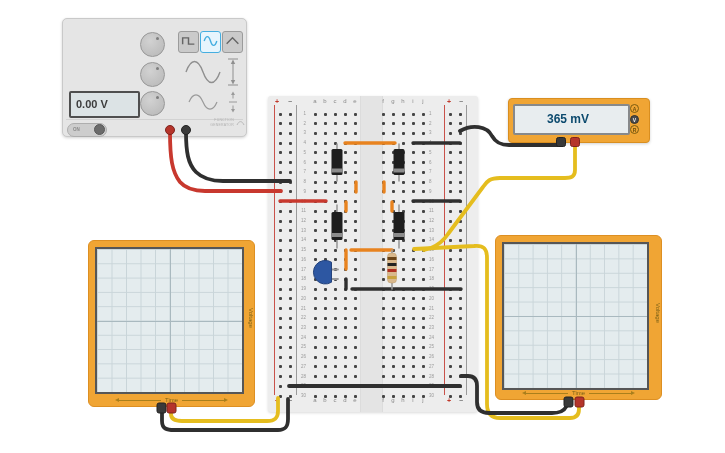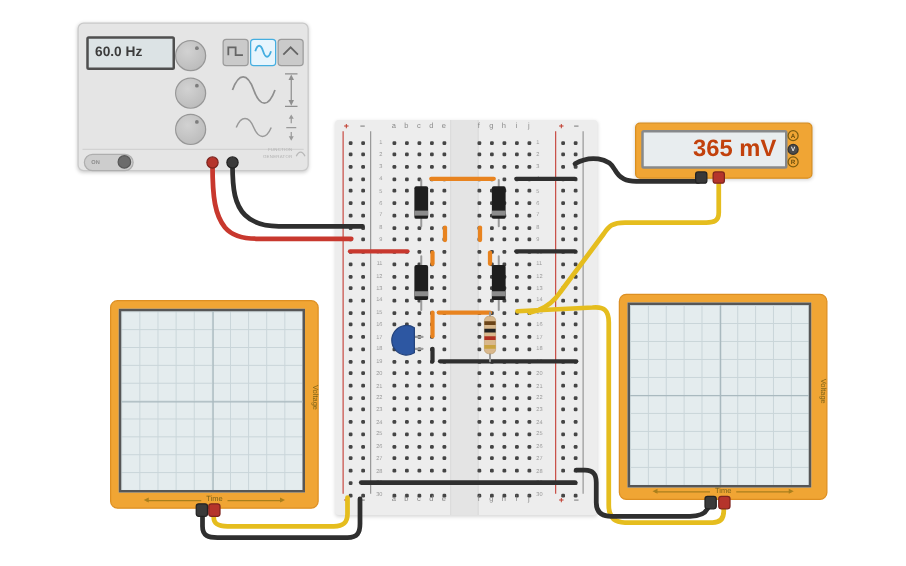--- a/index.html
+++ b/index.html
@@ -29,22 +29,22 @@
   #fg-toggle-knob{position:absolute;right:1px;top:0px;width:11px;height:11px;border-radius:50%;
         background:#6b6b6b;border:1px solid #585858;box-sizing:border-box;}
   #fg-on{position:absolute;left:5px;top:3px;font-size:4.5px;color:#8a8a8a;font-weight:bold;}
   #fg-label{position:absolute;left:135px;top:99px;width:36px;text-align:right;
         font-size:3.5px;line-height:4.5px;color:#b2b2b2;letter-spacing:.2px;}
 
   
   #mmeter{left:508px;top:98px;width:140px;height:43px;background:var(--body-orange);
         border:1px solid #d98e1f;border-radius:4px;}
   #mm-display{position:absolute;left:4px;top:5px;width:106px;height:27px;background:#e8edef;
-        border:2px solid #87898b;border-radius:2px;font-weight:bold;font-size:19px;
-        color:#c2410c;text-align:right;line-height:27px;padding-right:7px;}
+        border:2px solid #87898b;border-radius:2px;font-weight:bold;font-size:12px;
+        color:#0c4a6e;text-align:center;line-height:27px;padding-right:7px;}
   .mm-btn{position:absolute;left:121px;width:9px;height:9px;border-radius:50%;
         border:1px solid #7c5c10;color:#6b4f0e;font-size:5px;font-weight:bold;
         text-align:center;line-height:9px;box-sizing:border-box;}
   .mm-btn.selected{background:#4c4c4c;color:#f2f2f2;border-color:#333;}
 
   
   .scope{position:absolute;background:var(--body-orange);border:1px solid #dd8f22;border-radius:6px;}
   .scope-screen{position:absolute;left:6px;top:6px;background:#e4ecee;border:2px solid #565656;
         background-image:linear-gradient(#c9d5d9 1px,transparent 1px),
                          linear-gradient(90deg,#c9d5d9 1px,transparent 1px);}
@@ -599,21 +599,21 @@
         <div class="bb-letter" style="left:140px;top:301px">i</div>
         <div class="bb-letter" style="left:150px;top:301px">j</div>
         <div class="bb-sign pos" style="left:5px;top:302px">+</div>
         <div class="bb-sign neg" style="left:18px;top:302px">−</div>
         <div class="bb-sign pos" style="left:177px;top:302px">+</div>
         <div class="bb-sign neg" style="left:189px;top:302px">−</div>
       </div>
   </div>
 
   <div id="fgen" class="device">
-    <div class="fg-display" style="top:10px">60.0 Hz</div>
+    <div class="fg-display" style="top:72px">0.00 V</div>
     <div class="knob" style="top:13px"></div>
     <div class="knob" style="top:43px"></div>
     <div class="knob" style="top:72px"></div>
     <div id="wave-btns">
         <div class="wave-btn" style="left: 115px;">
           <svg viewBox="0 0 18 20">
             <path d="M2.5,13.5 L2.5,6.5 L9,6.5 L9,13.5 L15.5,13.5" fill="none" stroke="currentColor" stroke-width="1.6"></path>
           </svg>
         </div>
         <div class="wave-btn selected" style="left: 137px;">

